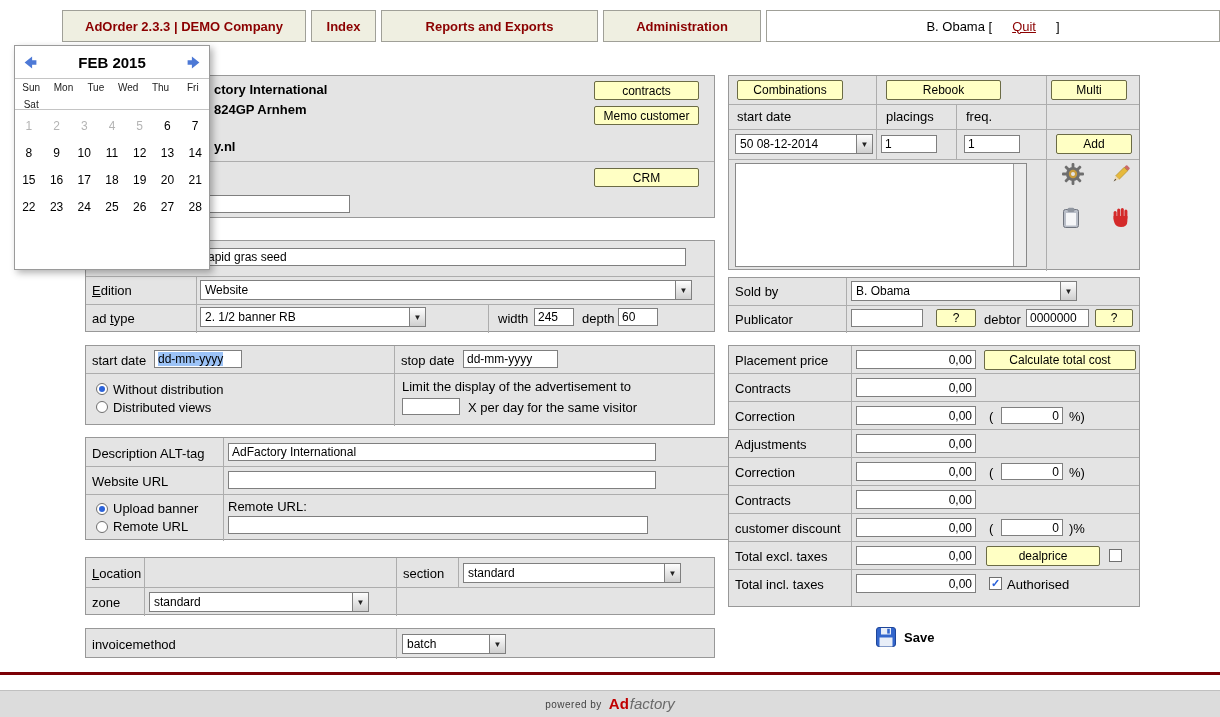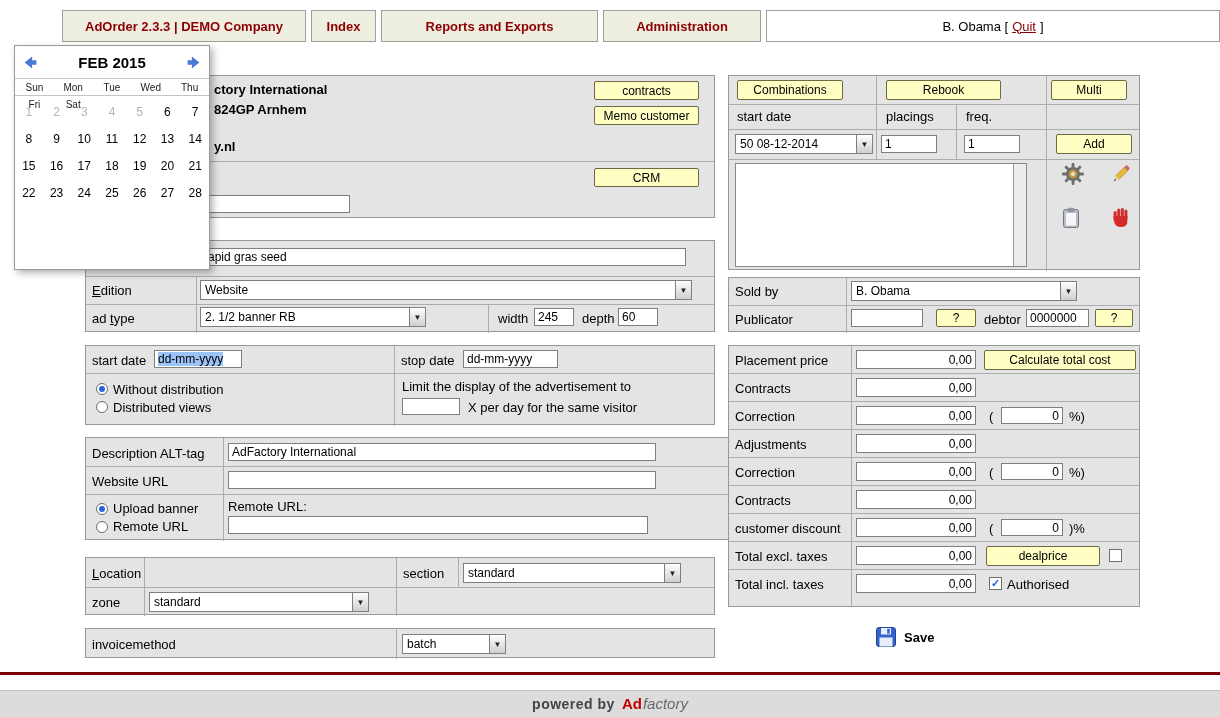--- a/index.html
+++ b/index.html
@@ -2,21 +2,21 @@
 <html><head>
 <meta charset="utf-8">
 <style>
   * { margin:0; padding:0; box-sizing:border-box; }
   html,body { width:1220px; height:717px; background:#fff; font-family:"Liberation Sans",sans-serif; position:relative; overflow:hidden; }
 
   
   .nav { position:absolute; left:62px; top:10px; width:1158px; height:32px; display:flex; gap:5px; }
   .nav-cell { border:1px solid #a0a098; background:#EFEFE1; color:#8B0000; font-weight:bold; font-size:13px; display:flex; align-items:center; justify-content:center; cursor:pointer; }
   .nav-user { background:#fff; color:#000; font-weight:normal; flex:1; cursor:default; }
-  .quit { color:#8B0000; text-decoration:underline; margin:0 4px; cursor:pointer; }
+  .quit { color:#8B0000; text-decoration:underline; margin:0 20px; cursor:pointer; }
 
   
   .panel { position:absolute; background:#E4E4E4; border:1px solid #989898; }
   .vline { position:absolute; width:1px; background:#ADADAD; }
   .hline { position:absolute; height:1px; background:#ADADAD; left:0; right:0; }
   .lbl { position:absolute; font-size:13px; color:#000; white-space:nowrap; }
   .bold { font-weight:bold; }
   .ul { text-decoration:underline; }
   .inp { position:absolute; height:18px; border:1px solid #7F7F7F; background:#fff; font-size:12px; font-family:"Liberation Sans",sans-serif; padding:0 3px; }
   .inp.right { text-align:right; }
@@ -30,21 +30,21 @@
   .radio { position:absolute; width:12px; height:12px; border:1px solid #6f6f6f; border-radius:50%; background:#fff; cursor:pointer; }
   .radio.sel::after { content:""; position:absolute; left:2px; top:2px; width:6px; height:6px; border-radius:50%; background:#2B62D9; }
   .check { position:absolute; width:13px; height:13px; border:1px solid #6f6f6f; background:#fff; cursor:pointer; font-size:11px; line-height:11px; text-align:center; color:#2B62D9; font-weight:bold; }
   .check.checked::after { content:"✓"; }
 
   
   .calendar { position:absolute; left:14px; top:45px; width:196px; height:225px; background:#fff; border:1px solid #9a9a9a; box-shadow:3px 3px 7px rgba(0,0,0,0.3); z-index:10; }
   .cal-head { height:32px; display:flex; align-items:center; justify-content:space-between; padding:0 7px; }
   .cal-title { font-weight:bold; font-size:15px; }
   .cal-arrow { width:16px; height:16px; cursor:pointer; display:flex; align-items:center; justify-content:center; }
-  .cal-days { display:grid; grid-template-columns:repeat(5,1fr); border-top:1px solid #c4c4c4; border-bottom:1px solid #c4c4c4; height:18px; }
+  .cal-days { display:grid; grid-template-columns:repeat(6,1fr); border-top:1px solid #c4c4c4; border-bottom:1px solid #c4c4c4; height:32px; }
   .cal-days span { font-size:10px; text-align:center; line-height:17px; color:#222; }
   .cal-grid { display:grid; grid-template-columns:repeat(7,1fr); grid-auto-rows:27px; padding-top:3px; }
   .cal-grid span { font-size:12px; text-align:center; line-height:27px; cursor:pointer; }
   .cal-grid span.muted { color:#b4b4b4; cursor:default; }
 
   
   .prow { position:relative; height:28px; border-bottom:1px solid #ADADAD; }
   .prow:last-child { border-bottom:none; }
   .prow .lbl { top:7px; left:6px; }
 
@@ -53,21 +53,21 @@
   .scrolltrack { position:absolute; right:0; top:0; bottom:0; width:13px; background:#ECECEC; border-left:1px solid #9a9a9a; cursor:pointer; }
 
   .icon-btn { position:absolute; width:24px; height:24px; cursor:pointer; }
   .icon-btn svg { width:100%; height:100%; }
 
   .save-row { position:absolute; left:876px; top:627px; display:flex; align-items:center; gap:8px; cursor:pointer; }
   .save-row .savetxt { font-size:13px; font-weight:bold; }
 
   .redline { position:absolute; left:0; top:672px; width:1220px; height:3px; background:#7B0005; }
   .footer { position:absolute; left:0; top:690px; width:1220px; height:27px; background:#DCDCDC; border-top:1px solid #c0c0c0; display:flex; align-items:center; justify-content:center; gap:7px; }
-  .powered { font-size:14px; font-weight:bold; color:#444; letter-spacing:0.5px; }
+  .powered { font-size:10px; font-weight:normal; color:#444; letter-spacing:0.5px; }
   .logo-ad { font-size:15px; font-weight:bold; color:#C00000; }
   .logo-factory { font-size:15px; font-style:italic; color:#6a6a6a; margin-left:1px; }
 </style>
 </head>
 <body>
 
 <div class="nav">
   <div class="nav-cell" style="width:244px">
       <span>AdOrder 2.3.3 | DEMO Company</span>
     </div>

